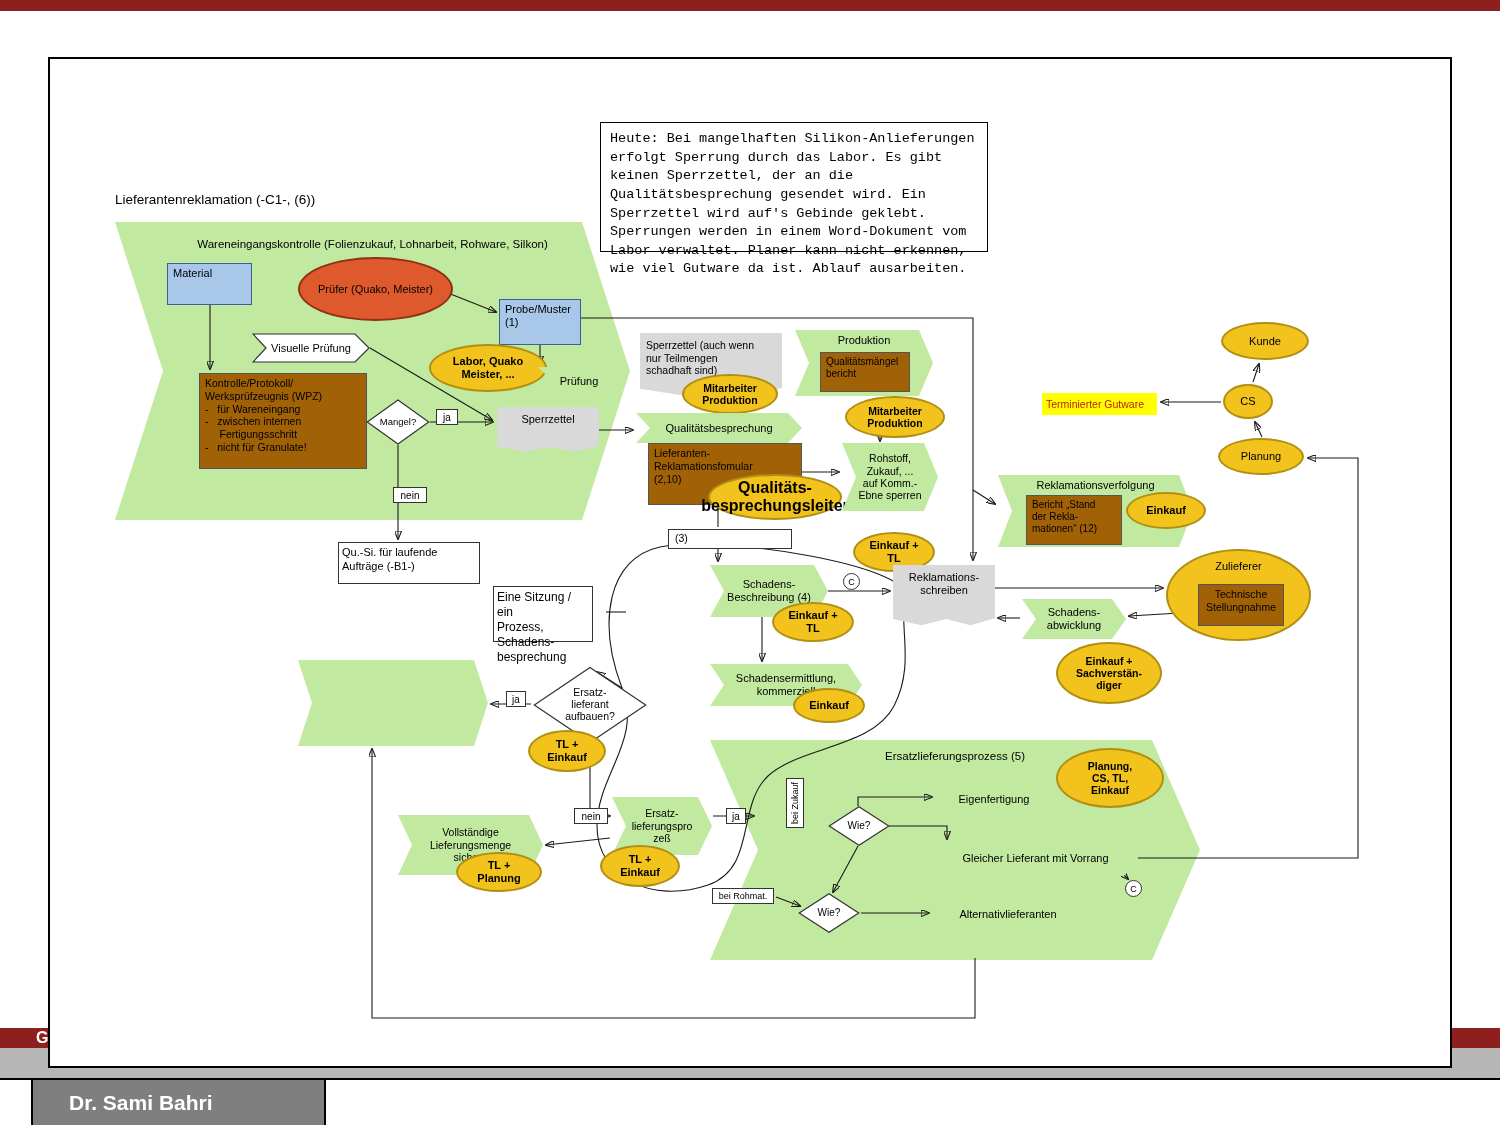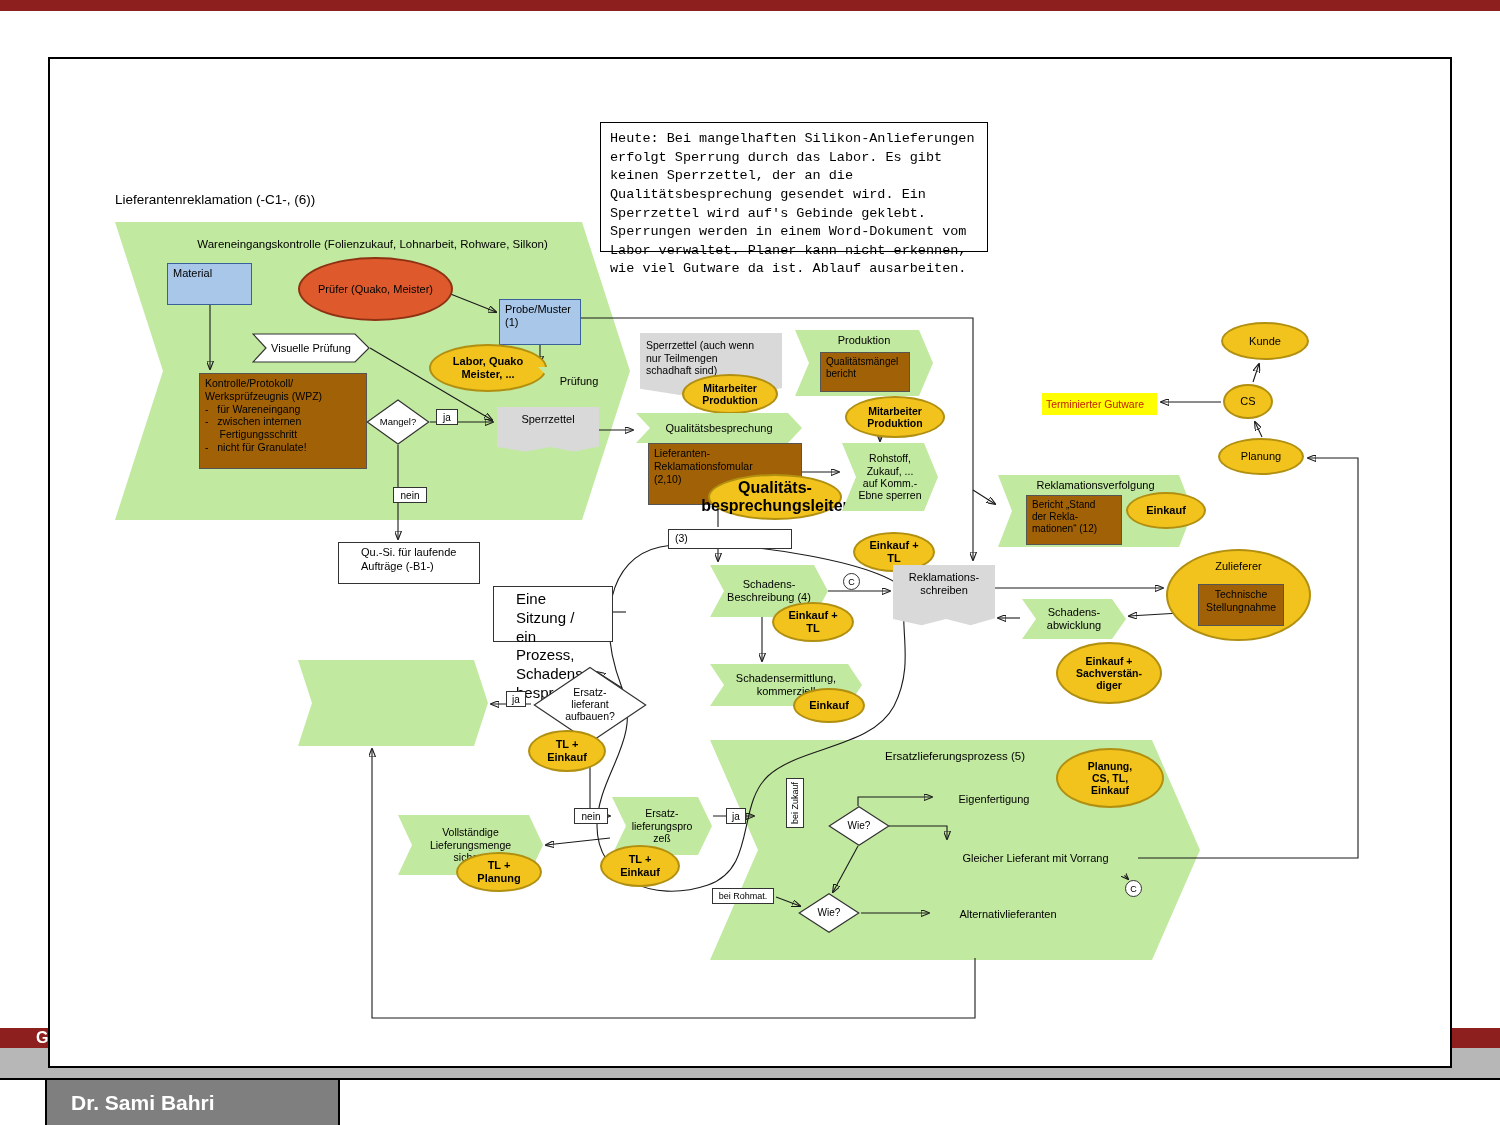--- a/index.html
+++ b/index.html
@@ -16,21 +16,21 @@
 .chev-big{position:absolute;background:#c2e9a0;clip-path:polygon(0 0,calc(100% - 48px) 0,100% 50%,calc(100% - 48px) 100%,0 100%,48px 50%);z-index:2}
 .big-lbl{position:absolute;left:0;right:0;text-align:center;font-size:11.5px;white-space:pre-line}
 .chev{position:absolute;background:#c2e9a0;clip-path:polygon(0 0,calc(100% - 14px) 0,100% 50%,calc(100% - 14px) 100%,0 100%,14px 50%);display:flex;align-items:center;justify-content:center;text-align:center;font-size:11px;line-height:1.18;white-space:pre-line;z-index:4;padding:0 16px}
 .chev.top{align-items:flex-start;padding-top:4px}
 .ell{position:absolute;background:#f2c31c;border:2px solid #b18f10;border-radius:50%;display:flex;align-items:center;justify-content:center;text-align:center;font-size:11px;line-height:1.15;white-space:pre-line;z-index:4}
 .b{font-weight:bold}
 .ell-orange{background:#de5a2c;border-color:#8f3214}
 .zul{align-items:flex-start;padding-top:9px}
 .boxg{position:absolute;background:#a16207;border:1px solid #555;font-size:10.5px;line-height:1.22;padding:3px 5px;white-space:pre-line;z-index:4}
 .boxb{position:absolute;background:#a9c7e9;border:1px solid #38619b;font-size:11px;line-height:1.2;padding:3px 5px;white-space:pre-line;z-index:4}
-.boxw{position:absolute;background:#fff;border:1px solid #333;font-size:11px;line-height:1.25;padding:3px 22px;white-space:pre-line;z-index:4}
+.boxw{position:absolute;background:#fff;border:1px solid #333;font-size:11px;line-height:1.25;padding:3px 3px;white-space:pre-line;z-index:4}
 .doc{position:absolute;background:#d9d9d9;clip-path:polygon(0 0,100% 0,100% 86%,76% 97%,52% 87%,28% 97%,0 87%);font-size:11px;line-height:1.2;padding-top:6px;text-align:center;white-space:pre-line;z-index:4}
 .lbl{position:absolute;background:#fff;border:1px solid #333;font-size:10px;display:flex;align-items:center;justify-content:center;z-index:5}
 .vert{writing-mode:vertical-rl;transform:rotate(180deg);font-size:9px}
 .dia{position:absolute;z-index:4}
 .dia svg{position:absolute;left:0;top:0;width:100%;height:100%}
 .dia svg polygon{fill:#fff;stroke:#333;stroke-width:1.2;vector-effect:non-scaling-stroke}
 .dia .t{position:absolute;left:0;top:0;right:0;bottom:0;display:flex;align-items:center;justify-content:center;text-align:center;font-size:10px;line-height:1.12;white-space:pre-line}
 .cnode{position:absolute;width:17px;height:17px;background:#fff;border:1px solid #333;border-radius:50%;display:flex;align-items:center;justify-content:center;font-size:9px;z-index:5}
 .fc{position:absolute;background:#ffff00;color:#c22000;font-size:10.5px;display:flex;align-items:center;padding:0 4px;z-index:4}
 .conn{position:absolute;left:0;top:0;width:1500px;height:1125px;z-index:3;pointer-events:none}
@@ -182,21 +182,21 @@
   <div class="chev" style="left:710px;top:565px;width:118px;height:52px">Schadens-
 Beschreibung (4)</div>
   <div class="cnode" style="left:843px;top:573px">C</div>
   <div class="doc" style="left:893px;top:565px;width:102px;height:62px">Reklamations-
 schreiben</div>
 
   <div class="ell zul" style="left:1166px;top:549px;width:145px;height:92px">Zulieferer</div>
   <div class="boxg" style="left:1198px;top:584px;width:86px;height:42px;text-align:center;font-size:10.5px">Technische
 Stellungnahme</div>
 
-  <div class="boxw" style="left:493px;top:586px;width:120px;height:56px;font-size:15px">Eine Sitzung / ein
+  <div class="boxw" style="left:493px;top:586px;width:100px;height:56px;font-size:12px">Eine Sitzung / ein
 Prozess, Schadens-
 besprechung</div>
   <div class="ell b" style="left:772px;top:602px;width:82px;height:40px">Einkauf +
 TL</div>
   <div class="chev" style="left:1022px;top:599px;width:104px;height:40px">Schadens-
 abwicklung</div>
   <div class="ell b" style="left:1056px;top:642px;width:106px;height:62px;font-size:10.5px">Einkauf +
 Sachverstän-
 diger</div>
   <div class="chev" style="left:710px;top:664px;width:152px;height:42px">Schadensermittlung,
@@ -249,16 +249,16 @@
   <div class="ell b" style="left:600px;top:845px;width:80px;height:42px">TL +
 Einkauf</div>
 
   <div class="chev" style="left:398px;top:815px;width:145px;height:60px;font-size:10.5px">Vollständige
 Lieferungsmenge
 sichern</div>
   <div class="ell b" style="left:456px;top:852px;width:86px;height:40px">TL +
 Planung</div>
 
   <div class="footer">
-    <div class="fcell" style="left:45px;width:295px;padding-left:24px">Dr. Sami Bahri</div>
+    <div class="fcell" style="left:31px;width:295px;padding-left:36px">Dr. Sami Bahri</div>
   </div>
 
 </div>
 
 </body></html>

